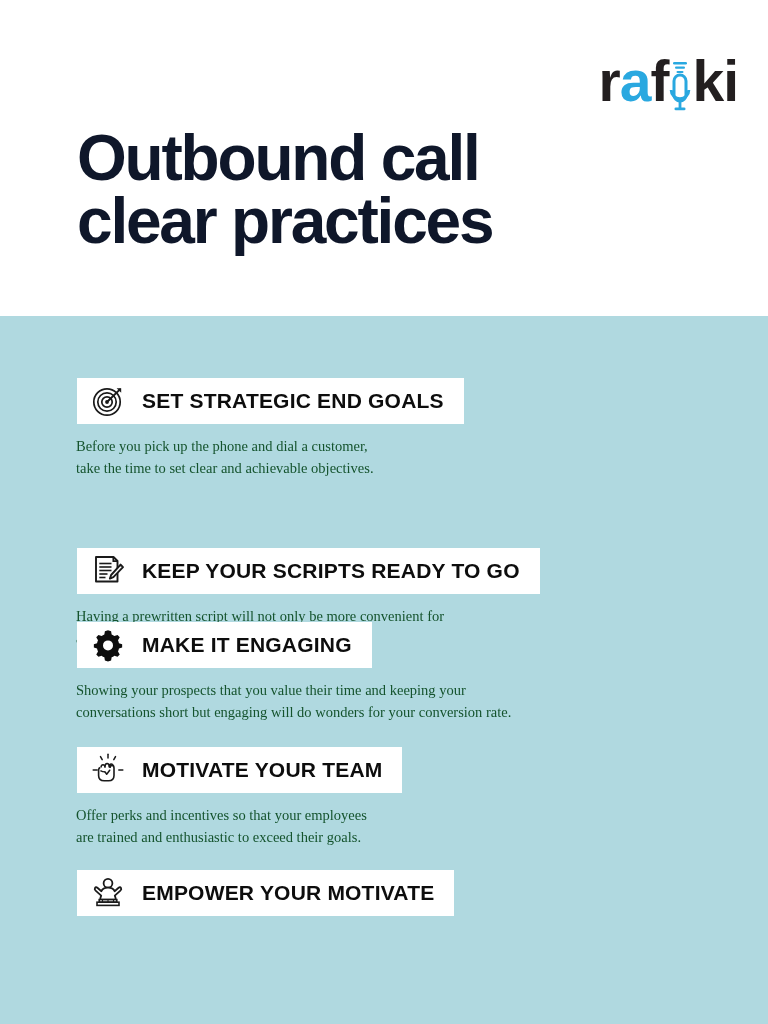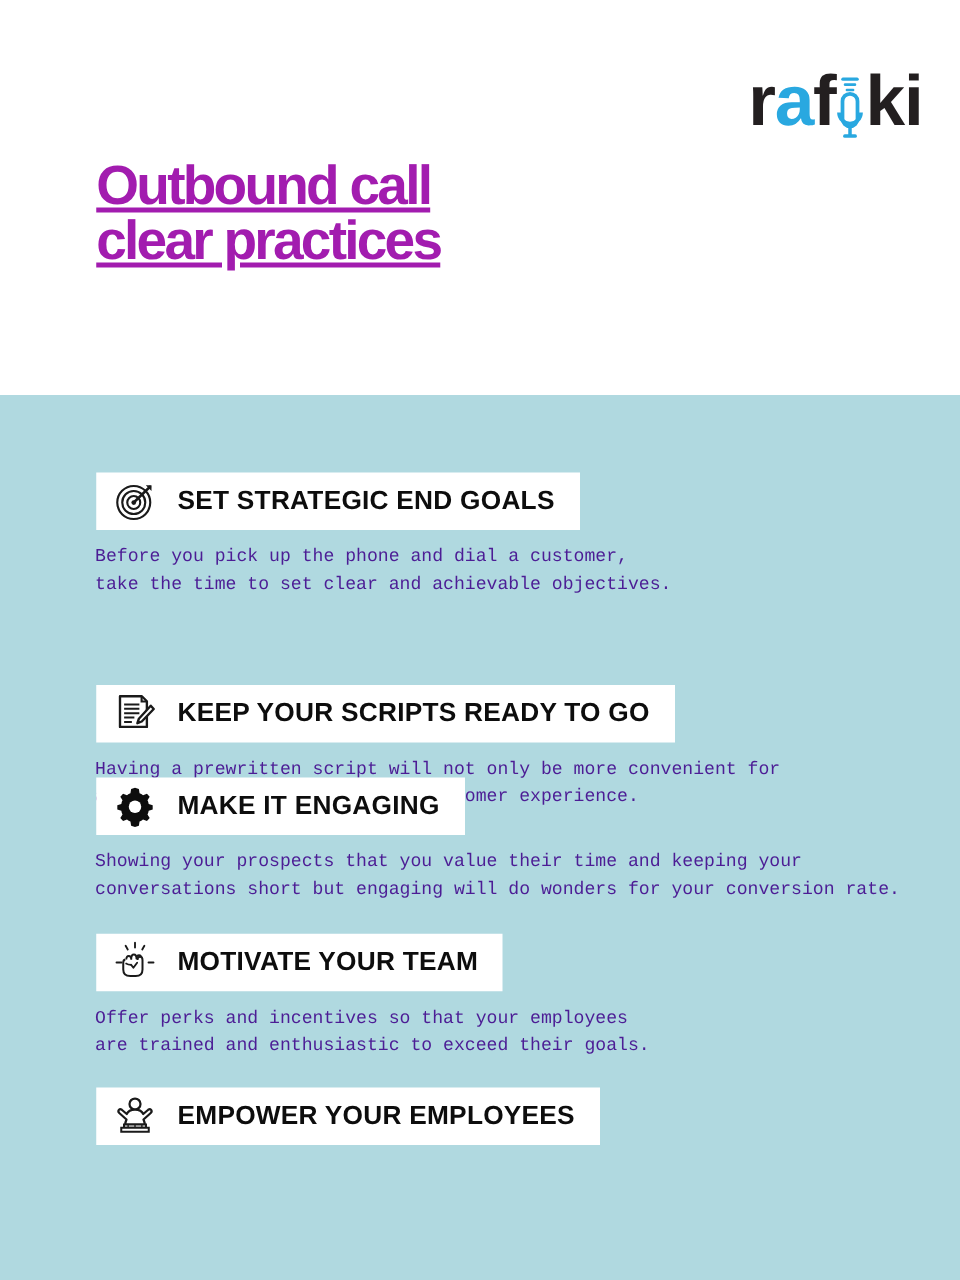--- a/index.html
+++ b/index.html
@@ -42,27 +42,26 @@
     width:22px; height:52px;
     margin:0 1px -2px 1px;
     align-self:flex-end;
   }
   .logo-mic svg { display:block; }
 
   .title {
     position:absolute;
     left:77px; top:127px;
     width:640px;
-    font-size:44px;
+    font-size:64px;
     font-weight:700;
     line-height:0.99;
     letter-spacing:-2.2px;
-    color:#a21caf;
-    font-family:"Liberation Sans", sans-serif;
-    text-decoration:underline;
+    color:#0f172a;
+    font-family:"Liberation Sans", sans-serif;
   }
   .title .line { display:block; }
 
   
   .body-band {
     position:absolute;
     left:0; top:316px; width:768px; height:708px;
     background:#b0d9e0;
   }
 
@@ -89,22 +88,22 @@
     letter-spacing:0.2px;
     color:#0d0d0d;
     white-space:nowrap;
     font-family:"Liberation Sans", sans-serif;
   }
   .card-body {
     margin-left:76px;
     margin-top:11px;
     font-size:14.5px;
     line-height:1.52;
-    color:#4c1d95;
-    font-family:Liberation Mono, monospace;
+    color:#14532d;
+    font-family:Liberation Serif, serif;
     white-space:pre-line;
   }
 </style>
 </head>
 <body>
 
 <div id="poster">
 
   <div class="header">
 
@@ -218,18 +217,18 @@
           <svg width="34" height="34" viewBox="0 0 34 34">
             <circle cx="17" cy="7.2" r="4.4" fill="#ffffff" stroke="#1a1a1a" stroke-width="1.8"></circle>
             <path d="M17 11.6 q-5.2 0 -6.6 3.6 l-4.0 -3.4 q-1.5 -1.2 -2.4 .2 q-.8 1.4 .6 2.6 l5.6 5.0 q-.9 2.1 -1.1 4.0 h15.8 q-.2 -1.9 -1.1 -4.0 l5.6 -5.0 q1.4 -1.2 .6 -2.6 q-.9 -1.4 -2.4 -.2 l-4.0 3.4 q-1.4 -3.6 -6.6 -3.6 z" fill="#ffffff" stroke="#1a1a1a" stroke-width="1.8" stroke-linejoin="round"></path>
             <rect x="8.2" y="23.6" width="17.6" height="2.6" fill="#ffffff" stroke="#1a1a1a" stroke-width="1.6"></rect>
             <rect x="6.0" y="26.2" width="22" height="3.2" fill="#ffffff" stroke="#1a1a1a" stroke-width="1.6"></rect>
             <line x1="11.5" y1="23.9" x2="11.5" y2="26.0" stroke="#1a1a1a" stroke-width="1.1"></line>
             <line x1="17" y1="23.9" x2="17" y2="26.0" stroke="#1a1a1a" stroke-width="1.1"></line>
             <line x1="22.5" y1="23.9" x2="22.5" y2="26.0" stroke="#1a1a1a" stroke-width="1.1"></line>
           </svg>
         </span>
-        <span class="card-title">EMPOWER YOUR EMPLOYEES</span>
+        <span class="card-title">EMPOWER YOUR MOTIVATE</span>
       </div>
     </div>
 
   </div>
 </div>
 
 </body></html>

